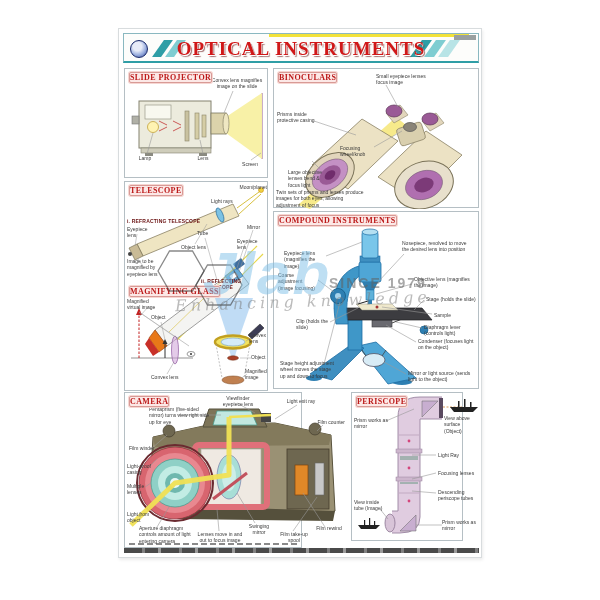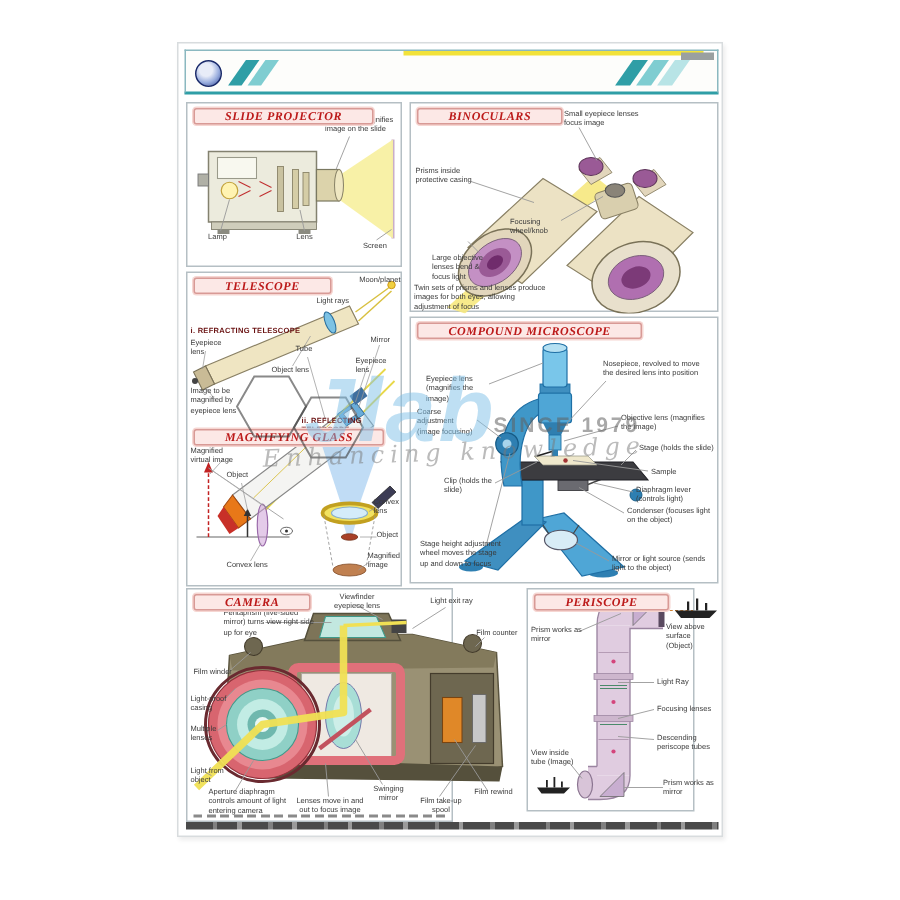--- a/index.html
+++ b/index.html
@@ -18,24 +18,24 @@
          color:#d01818; text-shadow:0.5px 0.5px 0 #fff, 1.5px 1.5px 1px rgba(90,0,0,.55); }
   #emblem { position:absolute; left:6px; top:6px; width:18px; height:18px; border-radius:50%;
          border:1px solid #1a2a6a;
          background:radial-gradient(circle at 40% 35%, #e8ecf8 0 30%, #9aaede 60%, #2a3f8f); }
   #hdr-yellow { position:absolute; left:145px; top:0; width:200px; height:3px; background:#f2e23a; }
   #hdr-gray { position:absolute; right:2px; top:1px; width:22px; height:5px; background:#9aa0a0; }
 
   
   .panel { position:absolute; background:#fff; border:1px solid #b5bfc4; }
   .panel > svg { position:absolute; left:0; top:0; }
-  .badge { position:absolute; z-index:5; display:inline-block; padding:0 20px; border:1px solid #d89a96;
+  .badge { position:absolute; z-index:5; display:inline-block; padding:0 0; border:1px solid #d89a96;
            border-radius:2px; background:#fce8e6; color:#bc1a1a; font-family:"Liberation Serif", serif;
            font-weight:bold; font-size:8px; letter-spacing:.4px; white-space:nowrap;
-           box-shadow:0 0 0 1px #f6d6d2;font-style:italic; }
+           box-shadow:0 0 0 1px #f6d6d2; }
   .lbl { position:absolute; z-index:4; font-size:5px; line-height:1.25; color:#3a3a3a; text-align:center; }
   .lbl.l { text-align:left; } .lbl.r { text-align:right; }
   .sub { position:absolute; z-index:4; font-size:5px; font-weight:bold; color:#6a1212; letter-spacing:.2px; }
 
   
   #wm { position:absolute; left:0; top:0; width:364px; height:530px; z-index:40; pointer-events:none; }
   #wm-brand { position:absolute; left:84px; top:210px; font-size:60px; font-weight:bold; font-style:italic;
               color:rgba(125,192,232,.5); letter-spacing:2px; }
   #wm-since { position:absolute; left:210px; top:246px; font-size:14px; font-weight:bold;
               color:rgba(96,96,96,.55); letter-spacing:2px; }
@@ -56,20 +56,21 @@
 
   <div id="hdr">
     <div id="hdr-yellow"></div>
     <div id="hdr-gray"></div>
     <div class="hstripe" style="left:34px;width:9px;background:#2f9ea6"></div>
     <div class="hstripe" style="left:47px;width:9px;background:#7fcdd1"></div>
     <div class="hstripe" style="left:292px;width:10px;background:#2f9ea6"></div>
     <div class="hstripe" style="left:306px;width:10px;background:#7fcdd1"></div>
     <div class="hstripe" style="left:320px;width:10px;background:#b8e4e6"></div>
     <div id="emblem"></div>
+    <div id="hdr-title">OPTICAL INSTRUMENTS</div>
   </div>
 
   <div class="panel" style="left:5px;top:39px;width:144px;height:110px">
     <svg width="144" height="110" viewBox="0 0 144 110">
       <line x1="137" y1="24" x2="137" y2="90" stroke="#c9aec9" stroke-width="2"></line>
       <polygon points="101,48 137,24 137,90 101,64" fill="#f8f0a2" opacity="0.95"></polygon>
       <rect x="14" y="32" width="72" height="47" fill="#ecebdd" stroke="#83816f"></rect>
       <rect x="16" y="79" width="70" height="5" fill="#cfcdbb" stroke="#83816f" stroke-width="0.6"></rect>
       <rect x="20" y="36" width="26" height="14" fill="#f8f8ef" stroke="#9a9a8a" stroke-width="0.7"></rect>
       <rect x="7" y="47" width="7" height="8" fill="#b0b0a6" stroke="#777" stroke-width="0.6"></rect>
@@ -239,21 +240,21 @@
       <line x1="44" y1="68" x2="60" y2="80" stroke="#999" stroke-width="0.6"></line>
       <line x1="138" y1="72" x2="102" y2="82" stroke="#999" stroke-width="0.6"></line>
       <line x1="150" y1="88" x2="140" y2="98" stroke="#999" stroke-width="0.6"></line>
       <line x1="158" y1="102" x2="108" y2="95" stroke="#999" stroke-width="0.6"></line>
       <line x1="56" y1="110" x2="84" y2="96" stroke="#999" stroke-width="0.6"></line>
       <line x1="148" y1="116" x2="122" y2="110" stroke="#999" stroke-width="0.6"></line>
       <line x1="142" y1="130" x2="112" y2="113" stroke="#999" stroke-width="0.6"></line>
       <line x1="50" y1="152" x2="66" y2="90" stroke="#999" stroke-width="0.6"></line>
       <line x1="132" y1="162" x2="110" y2="150" stroke="#999" stroke-width="0.6"></line>
     </svg>
-    <div class="badge" style="left:4px;top:3px">COMPOUND MICROSCOPE</div>
+    <div class="badge" style="left:4px;top:3px">COMPOUND INSTRUMENTS</div>
     <div class="lbl l" style="left:10px;top:38px;width:44px">Eyepiece lens (magnifies the image)</div>
     <div class="lbl l" style="left:128px;top:28px;width:72px">Nosepiece, revolved to move the desired lens into position</div>
     <div class="lbl l" style="left:4px;top:60px;width:40px">Coarse adjustment (image focusing)</div>
     <div class="lbl l" style="left:140px;top:64px;width:60px">Objective lens (magnifies the image)</div>
     <div class="lbl l" style="left:152px;top:84px;width:50px">Stage (holds the slide)</div>
     <div class="lbl l" style="left:160px;top:100px;width:30px">Sample</div>
     <div class="lbl l" style="left:22px;top:106px;width:34px">Clip (holds the slide)</div>
     <div class="lbl l" style="left:150px;top:112px;width:52px">Diaphragm lever (controls light)</div>
     <div class="lbl l" style="left:144px;top:126px;width:58px">Condenser (focuses light on the object)</div>
     <div class="lbl l" style="left:6px;top:148px;width:54px">Stage height adjustment wheel moves the stage up and down to focus</div>

